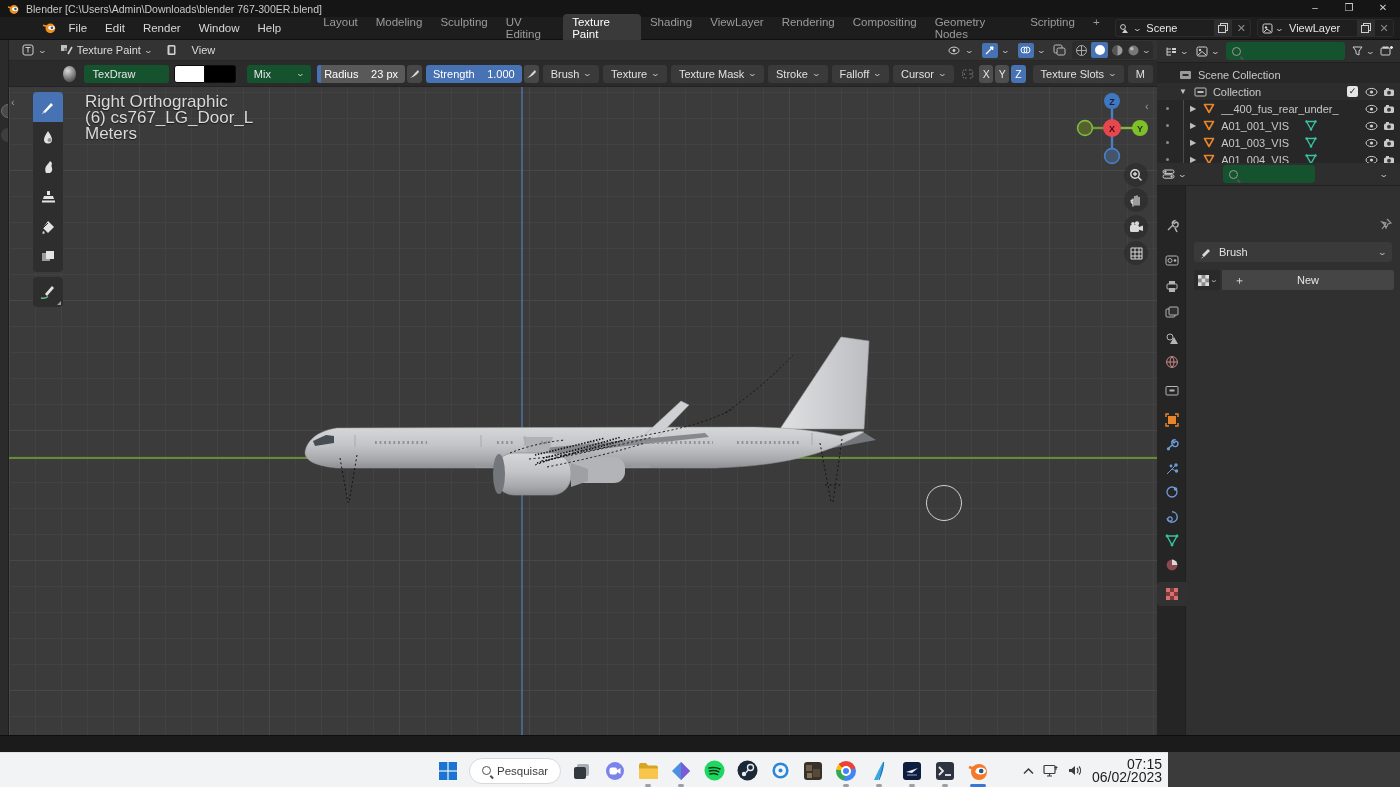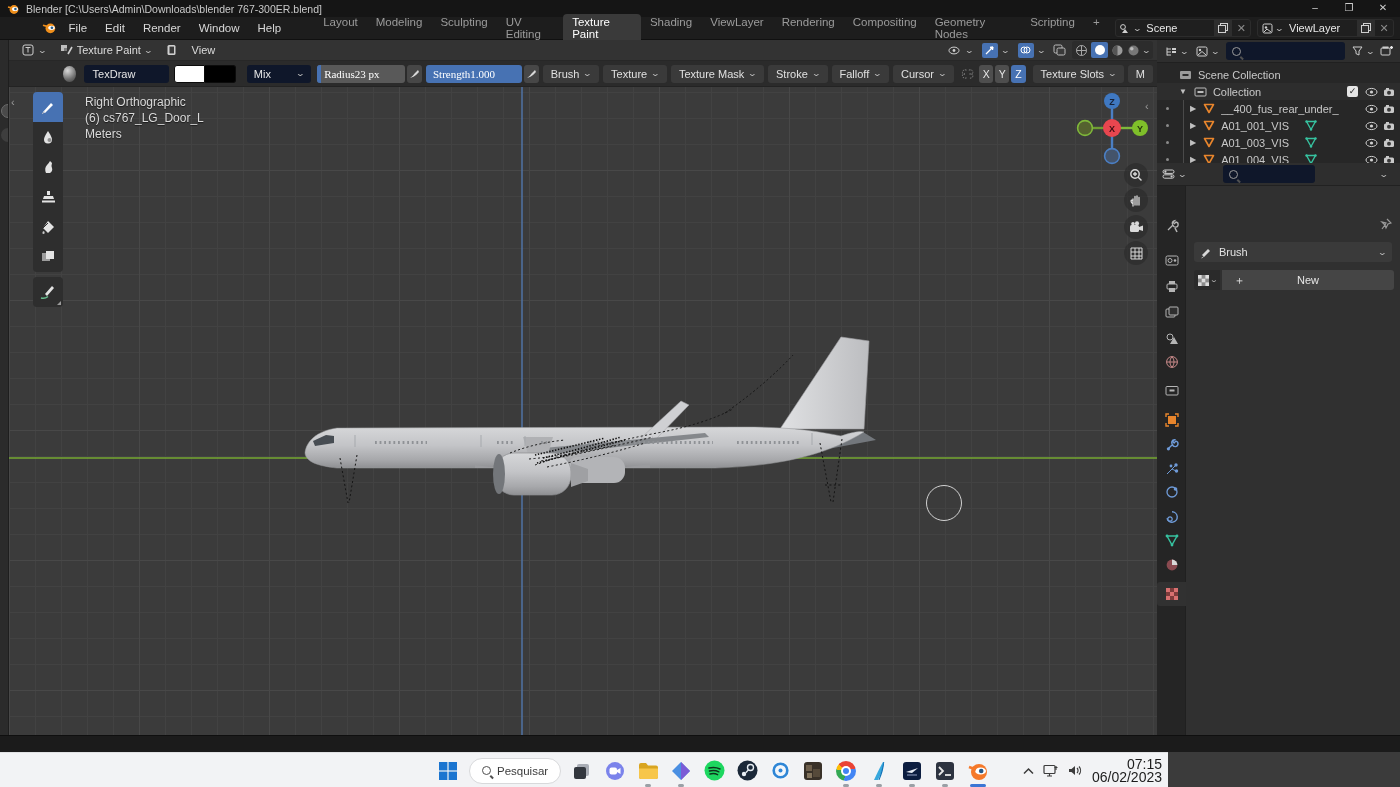--- a/index.html
+++ b/index.html
@@ -26,35 +26,35 @@
       repeating-linear-gradient(to bottom, #484848 0 1px, transparent 1px 130px),
       repeating-linear-gradient(to right, #424242 0 1px, transparent 1px 26px),
       repeating-linear-gradient(to bottom, #424242 0 1px, transparent 1px 26px);
     overflow:hidden; }
   #sliver { position:absolute; left:0; top:40px; width:9px; height:695px; background:#2b2b2b; border-right:1px solid #1e1e1e; overflow:hidden; }
   #vp-header { position:absolute; left:0; top:0; width:1148px; height:21px; background:#333333; border-bottom:1px solid #272727; display:flex; align-items:center; padding-left:6px; }
   #vp-tools { position:absolute; left:0; top:21px; width:1148px; height:26px; background:#2b2b2b; border-bottom:1px solid #232323; display:flex; align-items:center; padding-left:54px; white-space:nowrap; overflow:hidden; }
   .ddl { display:flex; align-items:center; gap:4px; color:#dcdcdc; font-size:11px; padding:0 7px; }
   .chev { font-size:8px; color:#bdbdbd; transform:scaleX(1.5); }
   .popover { background:#3a3a3a; border-radius:3px; height:18px; display:flex; align-items:center; gap:5px; padding:0 8px; margin-right:4px; color:#e0e0e0; }
-  .field { background:#0f172a; border-radius:3px; height:18px; display:flex; align-items:center; color:#e6e6e6; }
-  .slider { border-radius:3px; height:18px; position:relative; display:flex; align-items:center; padding:0 7px; color:#fff; overflow:hidden;font-family:Liberation Serif, serif; }
+  .field { background:#14532d; border-radius:3px; height:18px; display:flex; align-items:center; color:#e6e6e6; }
+  .slider { border-radius:3px; height:18px; position:relative; display:flex; align-items:center; justify-content:space-between; padding:0 7px; color:#fff; overflow:hidden; }
   .pressure { width:19px; height:18px; background:#474747; border-radius:3px; margin:0 4px 0 2px; display:flex; align-items:center; justify-content:center; }
   .axisbtn { width:18px; height:18px; border-radius:3px; background:#4e4e4e; color:#e8e8e8; display:flex; align-items:center; justify-content:center; margin-right:2px; font-size:10.5px; }
   .axisbtn.on { background:#4772b3; color:#fff; }
   
   #toolcol { position:absolute; left:24px; top:52px; width:30px; }
   .toolbtn { width:30px; height:30px; background:#2e2e2e; display:flex; align-items:center; justify-content:center; }
   .toolbtn:first-child { border-radius:4px 4px 0 0; }
   .toolbtn:nth-child(6) { border-radius:0 0 4px 4px; }
   .toolbtn.active { background:#4772b3; }
   .toolbtn.annotate { margin-top:5px; border-radius:4px; position:relative; }
   .toolbtn.annotate::after { content:""; position:absolute; right:2px; bottom:2px; border-left:4px solid transparent; border-bottom:4px solid #9a9a9a; }
   
-  #vp-text { position:absolute; left:76px; top:54px; line-height:16px; font-size:12px; color:#dadada; text-shadow:0 1px 1px rgba(0,0,0,.6); }
+  #vp-text { position:absolute; left:76px; top:54px; line-height:16px; font-size:17px; color:#dadada; text-shadow:0 1px 1px rgba(0,0,0,.6); }
   
   .navbtn { position:absolute; left:1115px; width:24px; height:24px; border-radius:12px; background:rgba(40,40,40,.55); display:flex; align-items:center; justify-content:center; }
   
   #outliner { position:absolute; left:1157px; top:40px; width:243px; height:123px; background:#272727; overflow:hidden; }
   #outliner-header { height:23px; background:#2e2e2e; border-bottom:1px solid #202020; display:flex; align-items:center; padding:0 4px; }
   .ol-row { position:absolute; left:0; width:243px; height:17px; display:flex; align-items:center; font-size:11px; color:#c8c8c8; }
   .ol-dot { width:3px; height:3px; border-radius:50%; background:#8a8a8a; position:absolute; left:9px; top:7px; }
   .tri { font-size:8px; color:#c0c0c0; }
   #properties { position:absolute; left:1157px; top:163px; width:243px; height:572px; background:#303030; }
   #prop-header { position:absolute; left:0; top:0; width:243px; height:23px; background:#2e2e2e; border-bottom:1px solid #212121; display:flex; align-items:center; }

